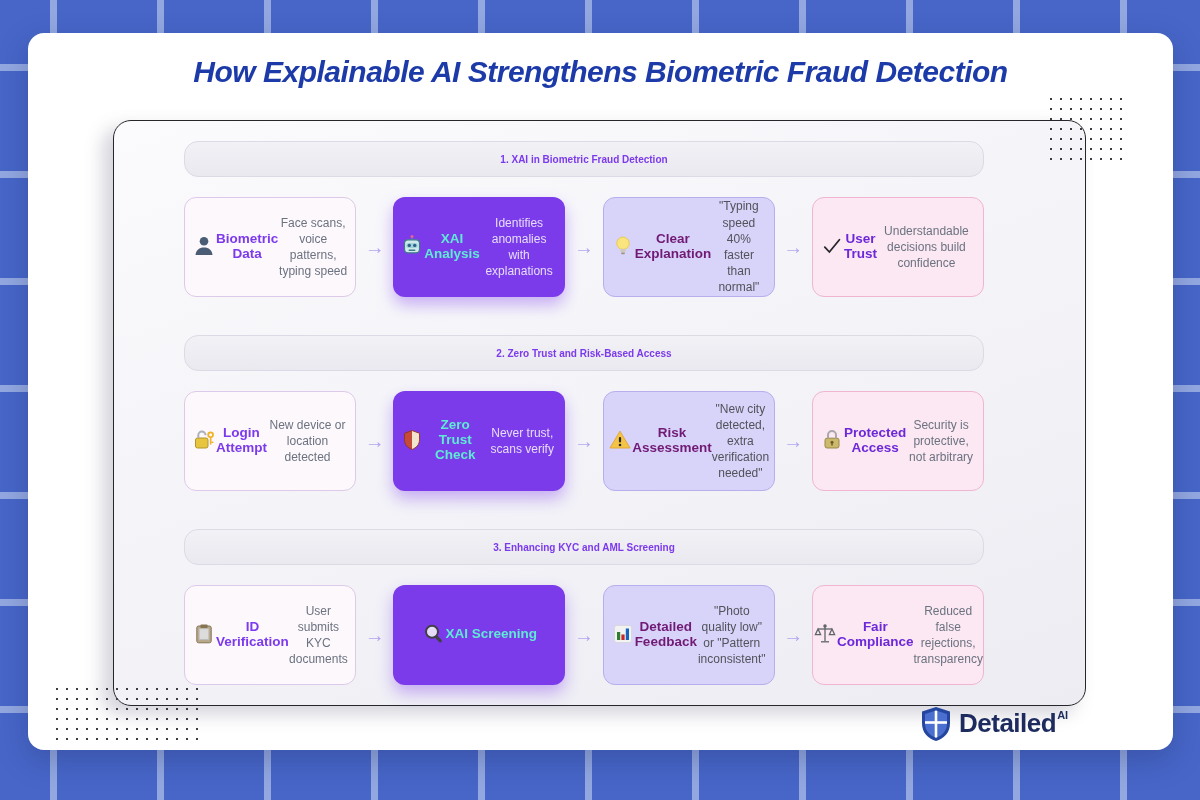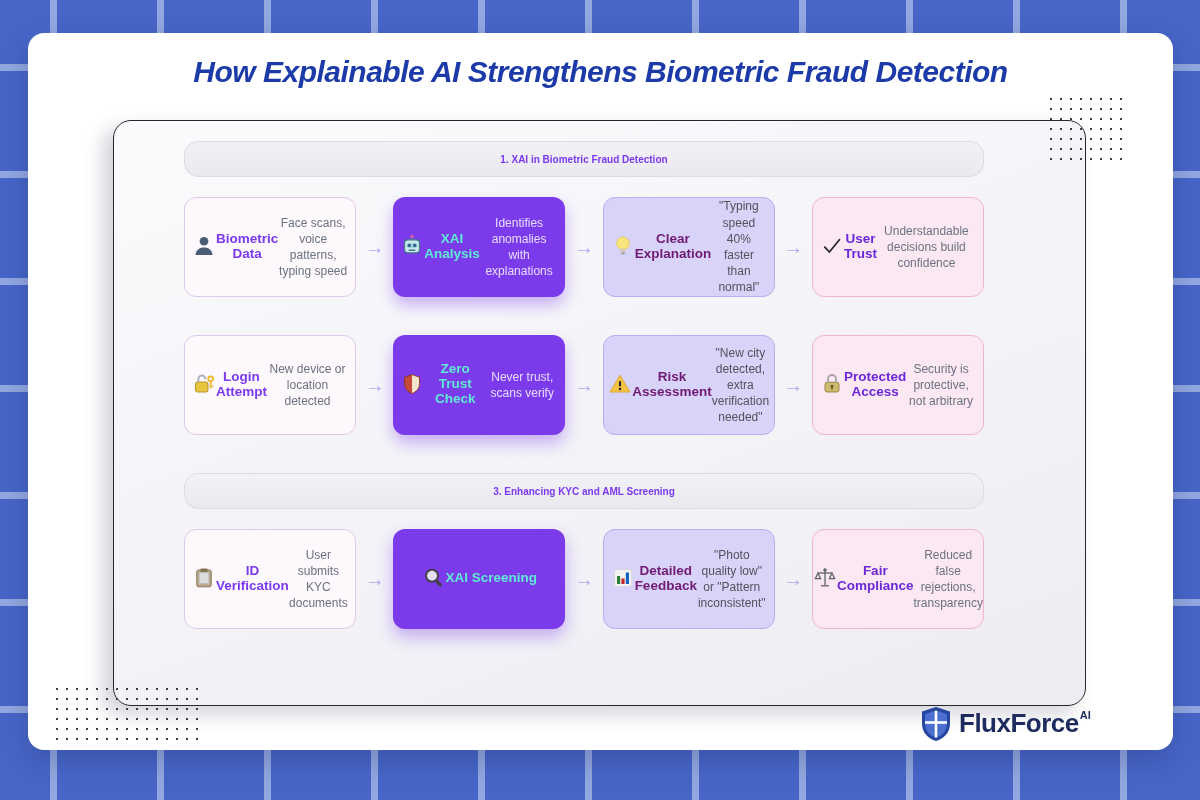--- a/index.html
+++ b/index.html
@@ -137,20 +137,23 @@
                   <path d="M4.8 13.2l4.6 4.8L19.4 5.8" stroke="#26262b" stroke-width="1.8" fill="none" stroke-linecap="round"></path>
                 </svg>
               </span>
               <div class="card-title">User Trust</div>
               <div class="card-desc">Understandable decisions build confidence</div>
             </div>
           </div>
   </section>
 
   <section class="section">
+    <div class="section-header">
+      <span>2. Zero Trust and Risk-Based Access</span>
+    </div>
     <div class="row">
             <div class="flow-card variant-light">
               <span class="icon">
                 <svg viewBox="0 0 24 24">
                   <rect x="3.5" y="10" width="12.5" height="10" rx="2" fill="#e7c53e" stroke="#b5952a" stroke-width="1"></rect>
                   <path d="M6.3 10V7.2a3.6 3.6 0 0 1 7.2 0" fill="none" stroke="#aab1ba" stroke-width="2"></path>
                   <circle cx="18.6" cy="6.8" r="2.4" fill="none" stroke="#f0b429" stroke-width="1.8"></circle>
                   <rect x="17.8" y="9" width="1.7" height="7.5" fill="#f0b429"></rect>
                   <rect x="19.4" y="13.5" width="2 " height="1.5" fill="#f0b429"></rect>
                 </svg>
@@ -269,16 +272,16 @@
       <g clip-path="url(#shieldClip)">
         <rect x="4" y="15.2" width="24" height="2.6" fill="#ffffff"></rect>
         <rect x="14.7" y="3" width="2.6" height="30" fill="#ffffff"></rect>
       </g>
       <defs>
         <clipPath id="shieldClip">
           <path d="M16 4.5 L27 8 V17 C27 25 22.3 29.6 16 31.8 C9.7 29.6 5 25 5 17 V8 Z"></path>
         </clipPath>
       </defs>
     </svg>
-    <span class="brand">FluxForce</span>
+    <span class="brand">Detailed</span>
     <span class="brand-sup">AI</span>
   </div>
 </div>
 
 </body></html>

